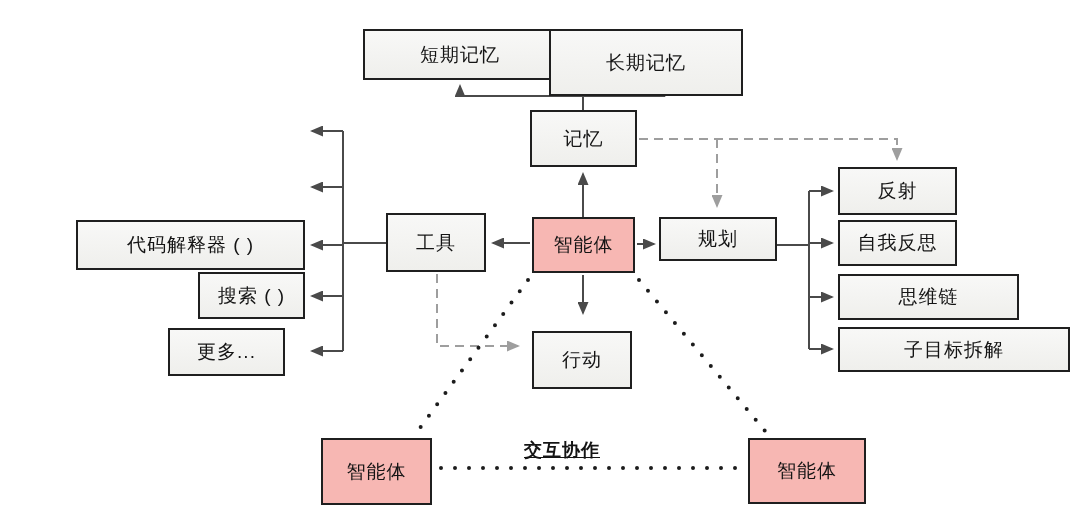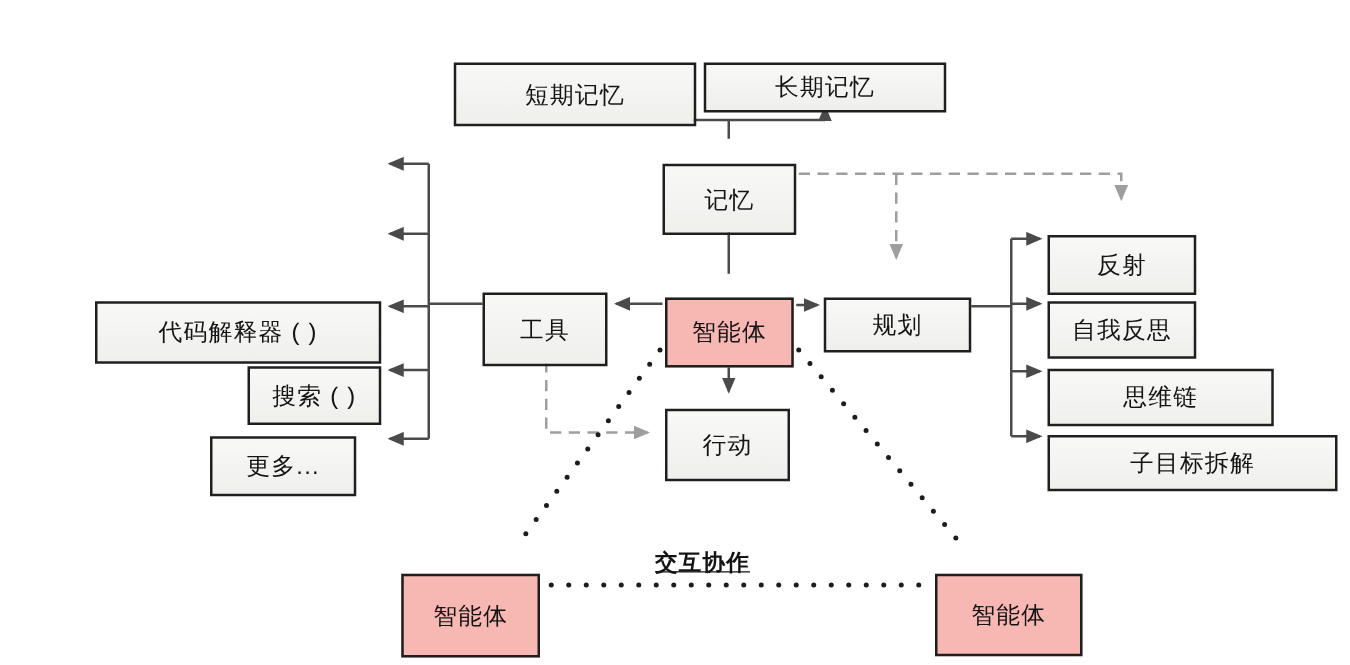--- a/index.html
+++ b/index.html
@@ -26,21 +26,21 @@
   .edge-dotted{stroke:var(--dotted-connector);stroke-width:4;fill:none;stroke-dasharray:0 14;stroke-linecap:round;}
   .mk-d{fill:var(--solid-connector);}
   .mk-g{fill:var(--dashed-connector);}
   .node{
     position:absolute;
     box-sizing:border-box;
     background:linear-gradient(180deg,#f8f8f7 0%,#efefec 100%);
     border:2px solid var(--node-border);
     display:flex;align-items:center;justify-content:center;
     font-size:19px;font-weight:500;color:var(--text-color);
-    letter-spacing:1px;white-space:nowrap;margin-top:21px;
+    letter-spacing:1px;white-space:nowrap;
   }
   .node.pink{background:var(--agent-fill);}
   .edge-label{
     position:absolute;
     font-size:18px;font-weight:600;color:var(--text-color);
     letter-spacing:1px;white-space:nowrap;text-decoration:underline;
   }
 </style>
 </head>
 <body>
@@ -101,31 +101,31 @@
 
       <path class="edge-dotted" d="M528,280 L417,432"></path>
 
       <path class="edge-dotted" d="M639,280 L766,432"></path>
 
       <path class="edge-dotted" d="M441,468 H739"></path>
     </g>
   </svg>
 
   <div class="node" style="left:363px;top:29px;width:194px;height:51px">短期记忆</div>
-  <div class="node" style="left:563px;top:29px;width:194px;height:40px">长期记忆</div>
+  <div class="node" style="left:549px;top:29px;width:194px;height:67px">长期记忆</div>
   <div class="node" style="left:530px;top:110px;width:107px;height:57px">记忆</div>
 
   <div class="node" style="left:76px;top:220px;width:229px;height:50px">代码解释器 ( )</div>
   <div class="node" style="left:198px;top:272px;width:107px;height:47px">搜索 ( )</div>
   <div class="node" style="left:168px;top:328px;width:117px;height:48px">更多...</div>
 
   <div class="node" style="left:386px;top:213px;width:100px;height:59px">工具</div>
   <div class="node pink" style="left:532px;top:217px;width:103px;height:56px">智能体</div>
   <div class="node" style="left:659px;top:217px;width:118px;height:44px">规划</div>
-  <div class="node" style="left:532px;top:306px;width:100px;height:58px">行动</div>
+  <div class="node" style="left:532px;top:331px;width:100px;height:58px">行动</div>
 
   <div class="node" style="left:838px;top:167px;width:119px;height:48px">反射</div>
   <div class="node" style="left:838px;top:220px;width:119px;height:46px">自我反思</div>
   <div class="node" style="left:838px;top:274px;width:181px;height:46px">思维链</div>
   <div class="node" style="left:838px;top:327px;width:232px;height:45px">子目标拆解</div>
 
   <div class="node pink" style="left:321px;top:438px;width:111px;height:67px">智能体</div>
   <div class="node pink" style="left:748px;top:438px;width:118px;height:66px">智能体</div>
 
   <div class="edge-label" style="left:524px;top:438px">交互协作</div>

